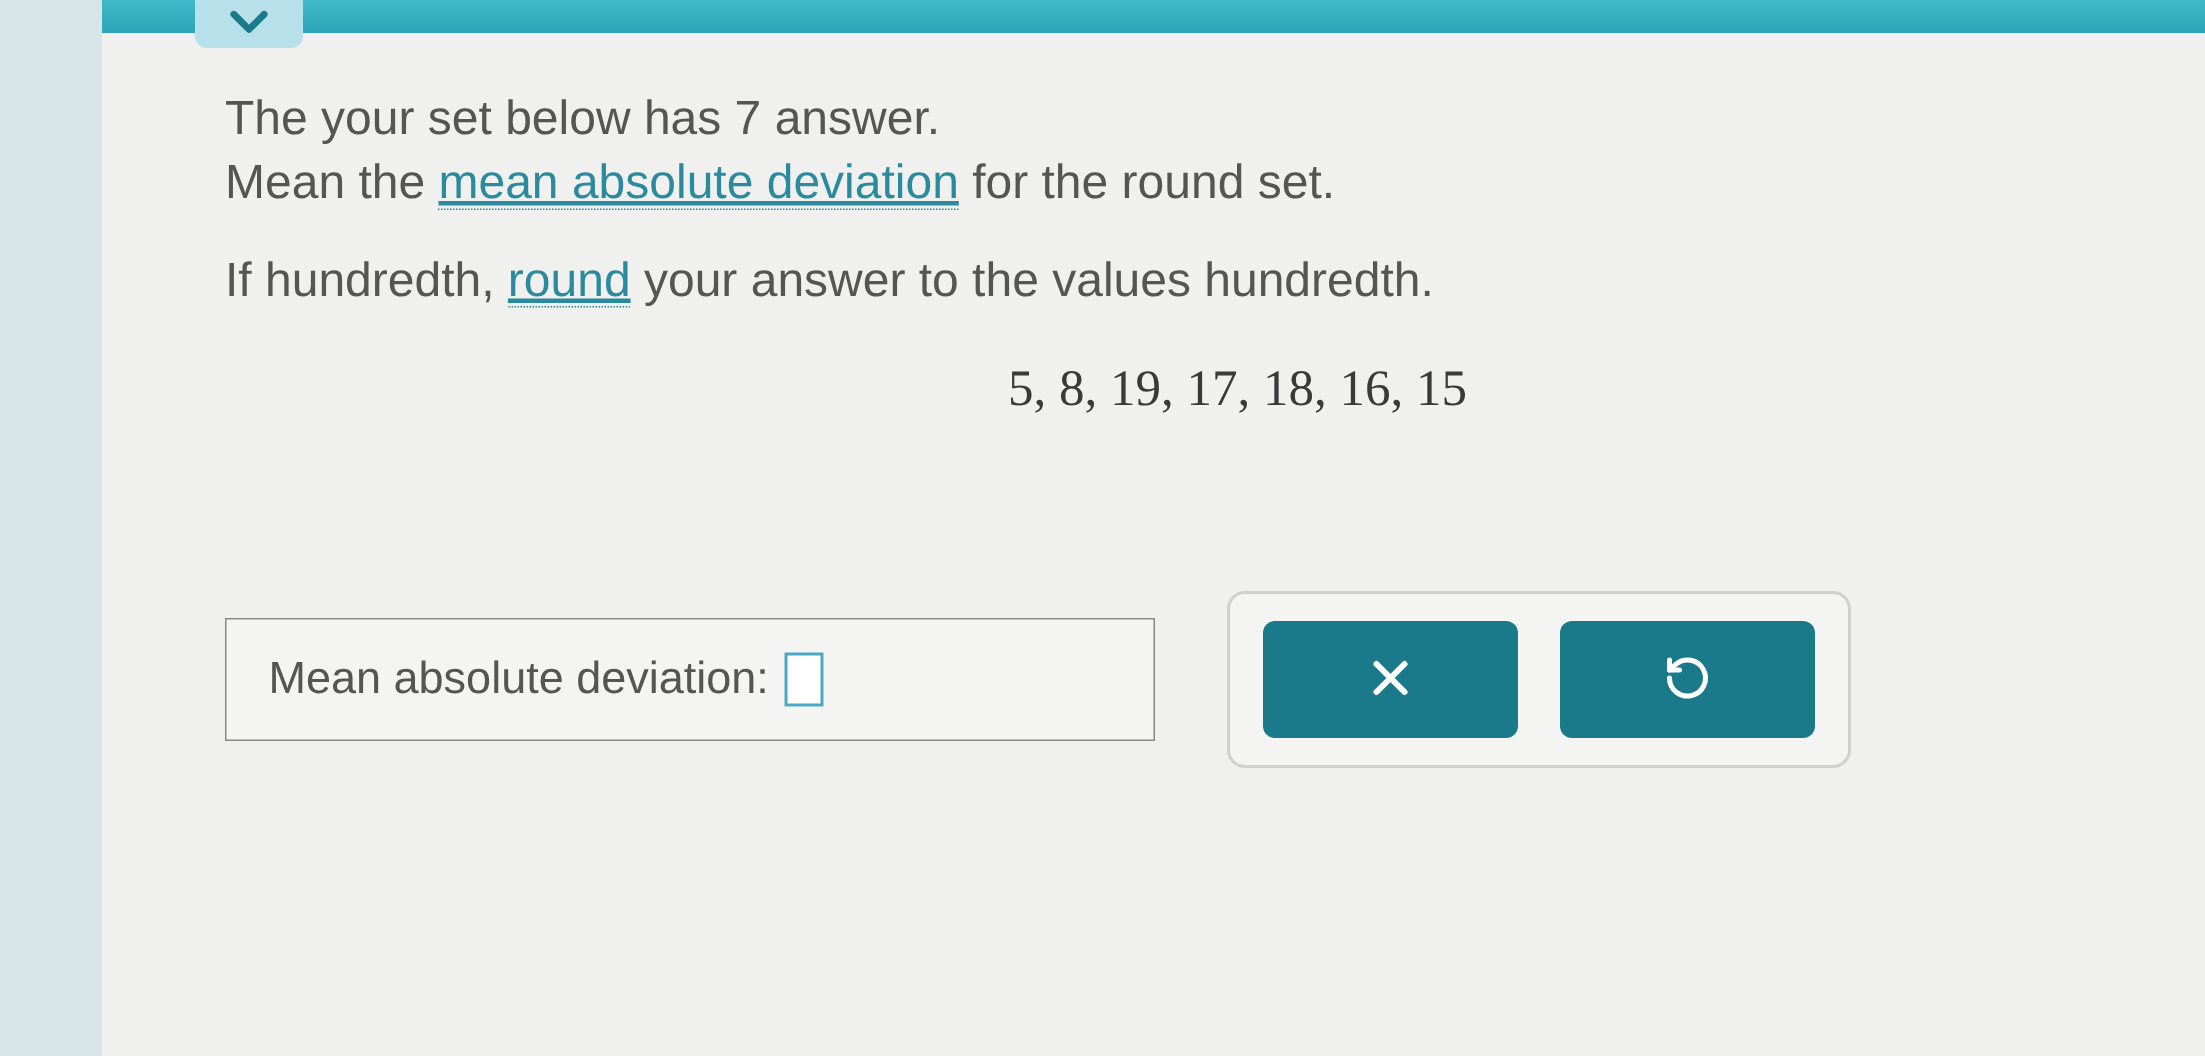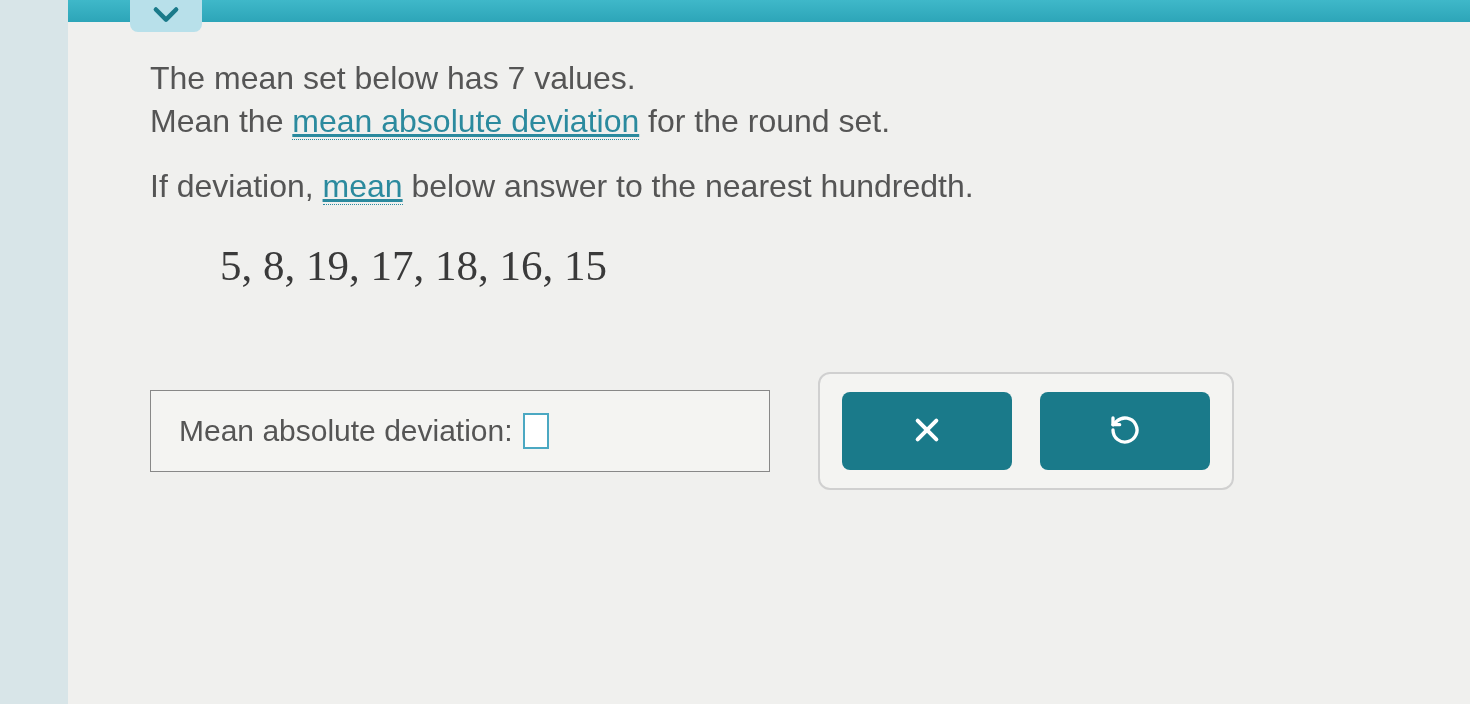--- a/index.html
+++ b/index.html
@@ -72,25 +72,26 @@
       margin-bottom: 36px;
       font-weight: 400;
     }
     .link {
       color: #2b8a9e;
       text-decoration: underline;
       border-bottom: 1px dotted #2b8a9e;
       margin-top: 24px;
     }
     .data-values {
-      font-size: 43px;
+      font-size: 34px;
       color: #3a3a3a;
       margin-left: 70px;
-      margin-bottom: 82px;
+      margin-bottom: 115px;
       font-family: 'Times New Roman', serif;
+      text-align: center;
     }
     .answer-row {
       display: flex;
       align-items: center;
       gap: 48px;
     }
     .answer-box {
       border: 1px solid #888;
       padding: 22px 28px;
       display: flex;
@@ -145,27 +146,27 @@
 <div class="chevron-badge">
   <span>
     <svg viewBox="0 0 24 16" fill="none" stroke="#1a7a8a" stroke-width="4" stroke-linecap="round" stroke-linejoin="round">
       <polyline points="3,4 12,13 21,4"></polyline>
     </svg>
   </span>
 </div>
 
 <div class="content">
   <div class="line1">
-    <span>The mean set below has </span><span>7</span><span> values.</span>
+    <span>The your set below has </span><span>7</span><span> answer.</span>
   </div>
   <div class="line2">
     <span>Mean the </span><a class="link">mean absolute deviation</a><span> for the round set.</span>
   </div>
   <div class="line3">
-    <span>If deviation, </span><a class="link">mean</a><span> below answer to the nearest hundredth.</span>
+    <span>If hundredth, </span><a class="link">round</a><span> your answer to the values hundredth.</span>
   </div>
   <div class="data-values">5, 8, 19, 17, 18, 16, 15</div>
 
   <div class="answer-row">
     <div class="answer-box">
       <span class="answer-label">Mean absolute deviation:</span>
       <input class="answer-input" type="text" value="" style="">
     </div>
     <div class="button-group">
       <button class="btn">

